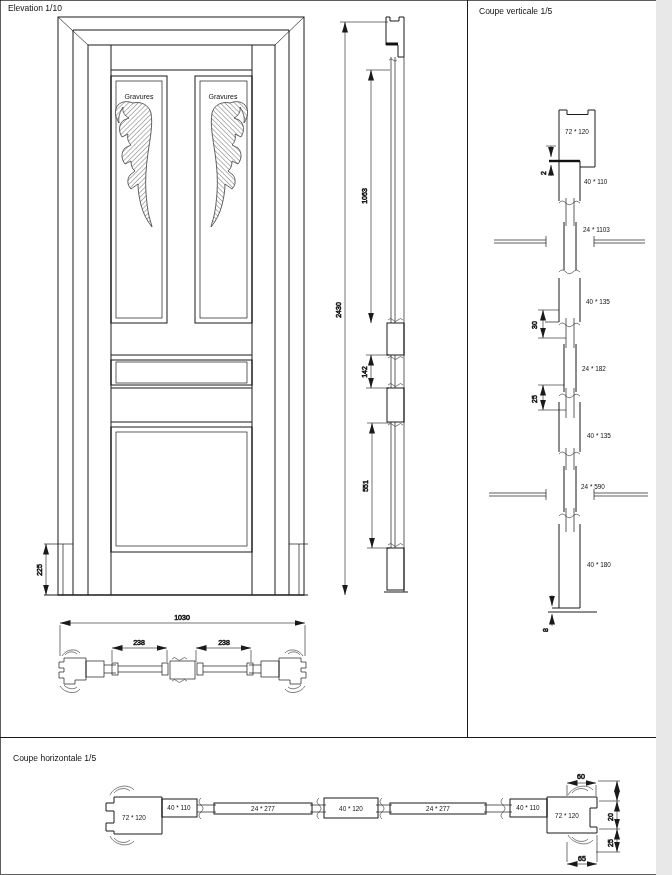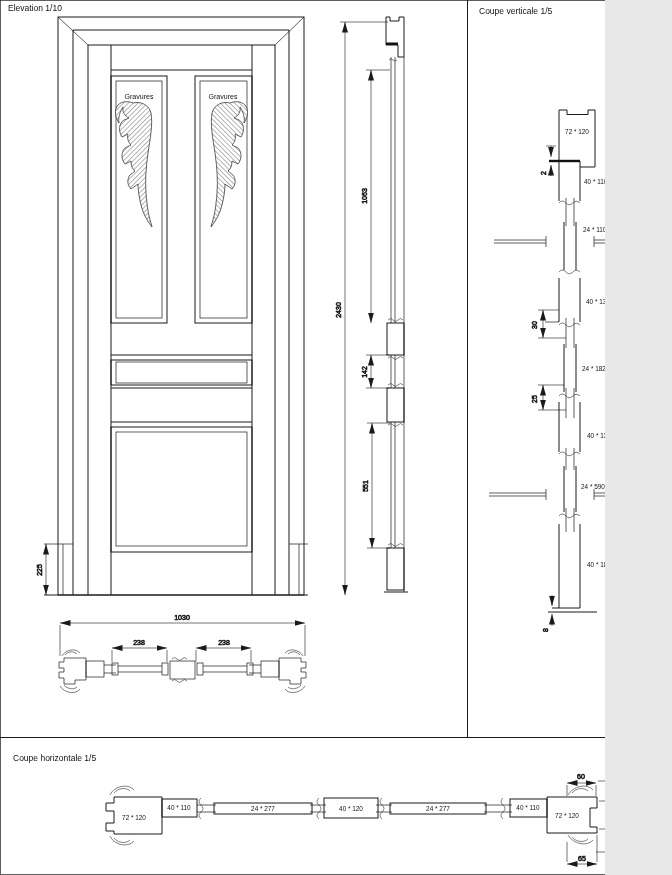--- a/index.html
+++ b/index.html
@@ -1,16 +1,16 @@
 <!DOCTYPE html>
 <html><head>
 <meta charset="utf-8">
 <style>
   html,body{margin:0;padding:0;background:#e8e8e8;}
-  #sheet{position:relative;width:605px;height:875px;background:#ffffff;overflow:hidden;}
+  #sheet{position:relative;width:656px;height:875px;background:#ffffff;overflow:hidden;}
   svg{display:block}
   text{font-family:"Liberation Sans","DejaVu Sans",sans-serif;fill:#111;}
   .tt{font-size:8.5px;}
   .lb{font-size:6.4px;}
   .dn{font-size:7px;}
   .ln{stroke:#1a1a1a;stroke-width:1;fill:none;}
   .tn{stroke:#1a1a1a;stroke-width:.7;fill:none;}
   .dm{stroke:#1a1a1a;stroke-width:.6;fill:none;}
   .sq{stroke:#2a2a2a;stroke-width:.6;fill:none;}
   .leaf{fill:url(#hatch);stroke:#3a3a3a;stroke-width:.8;}

